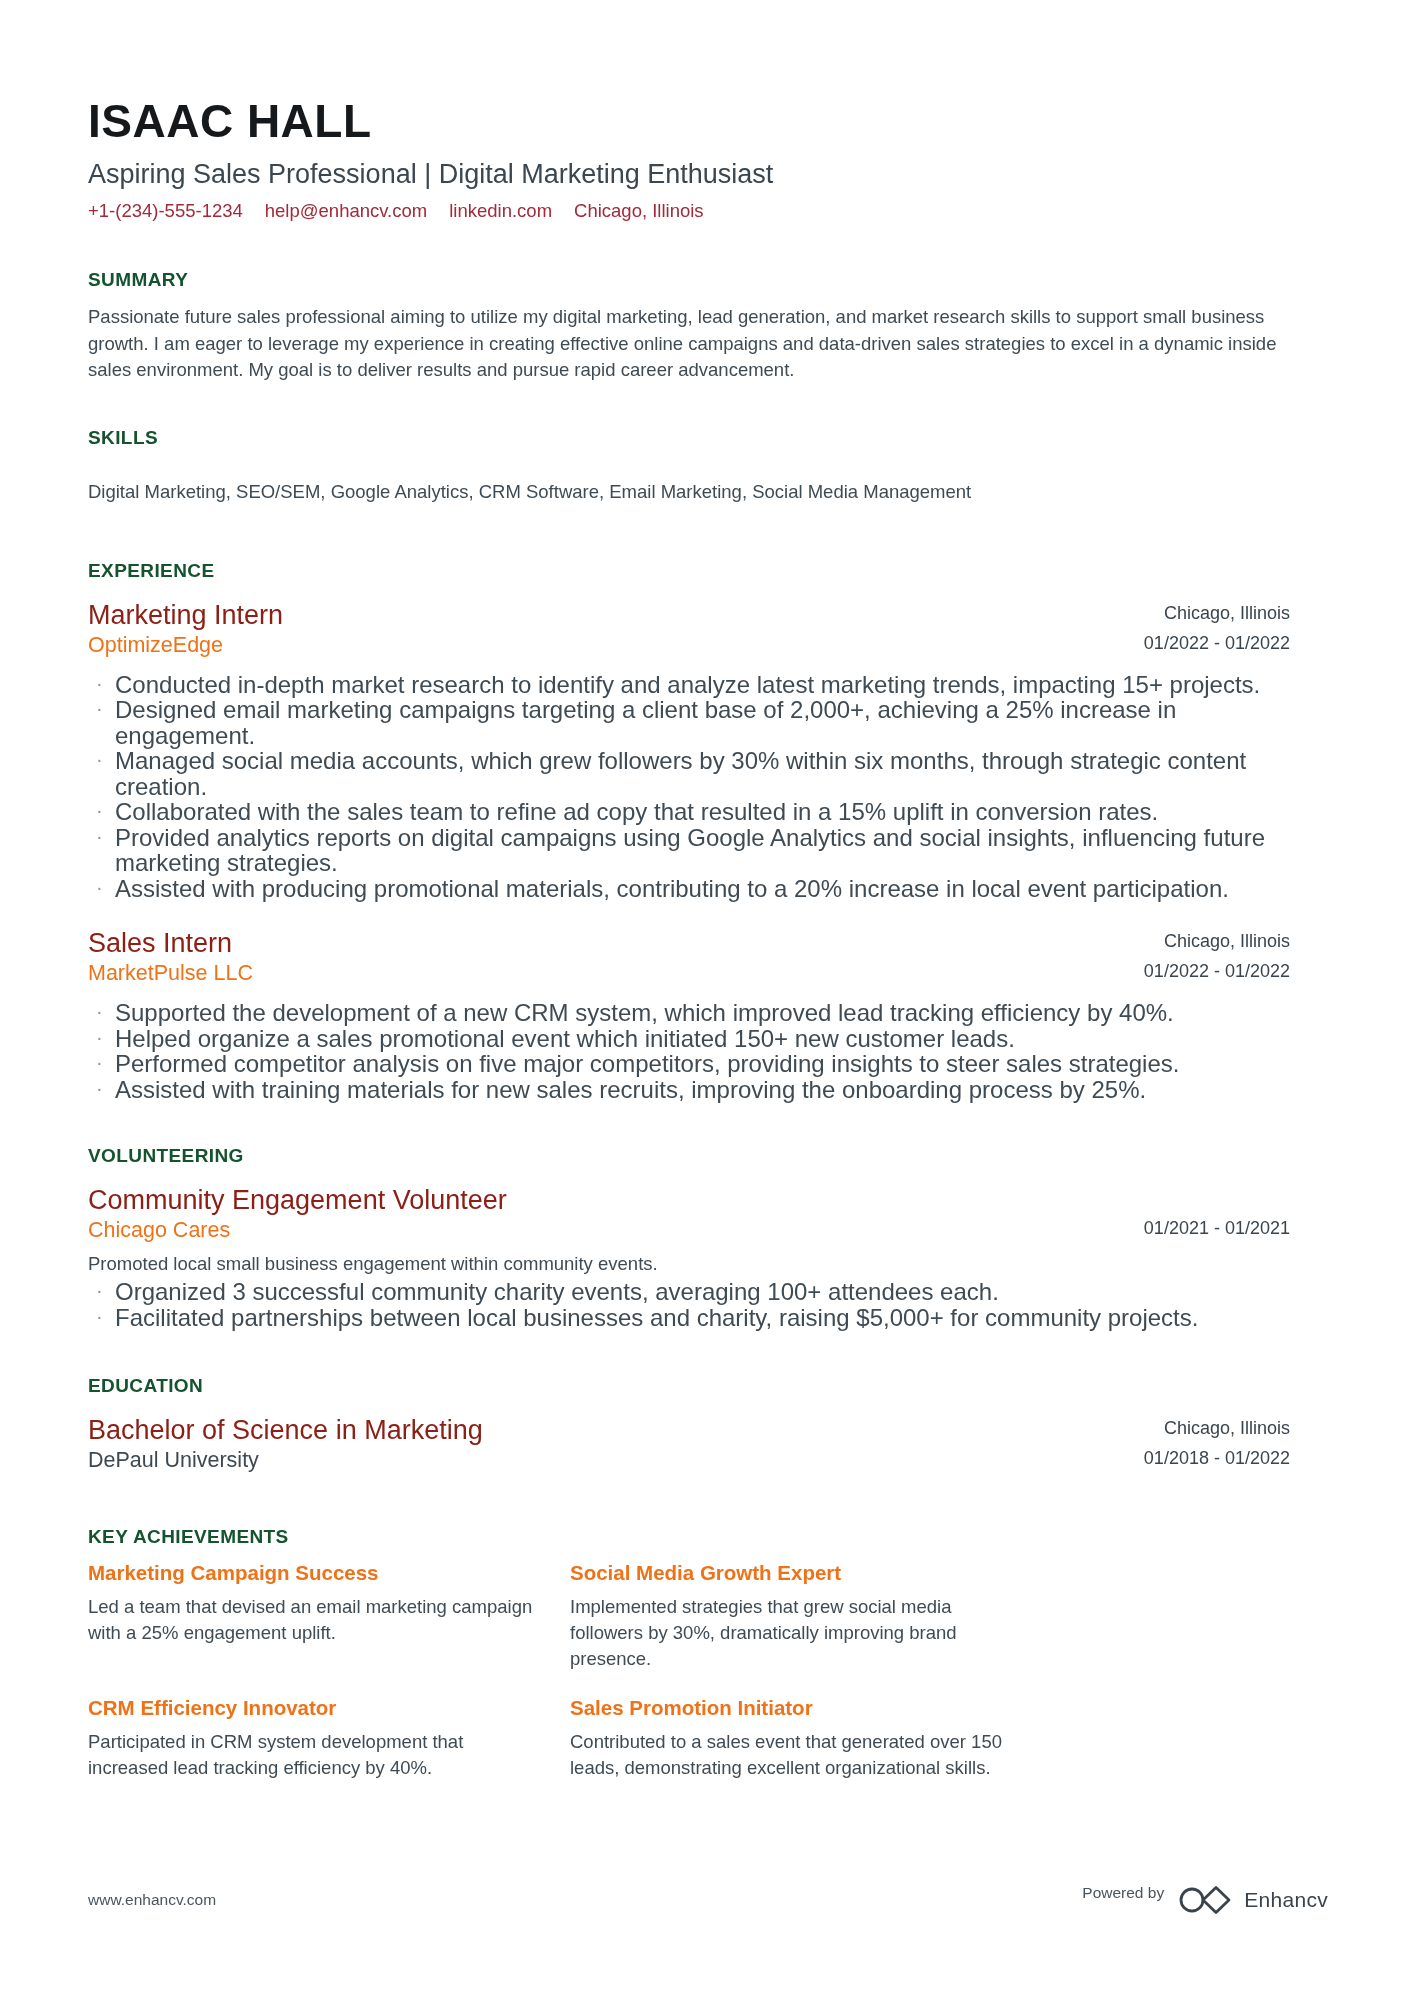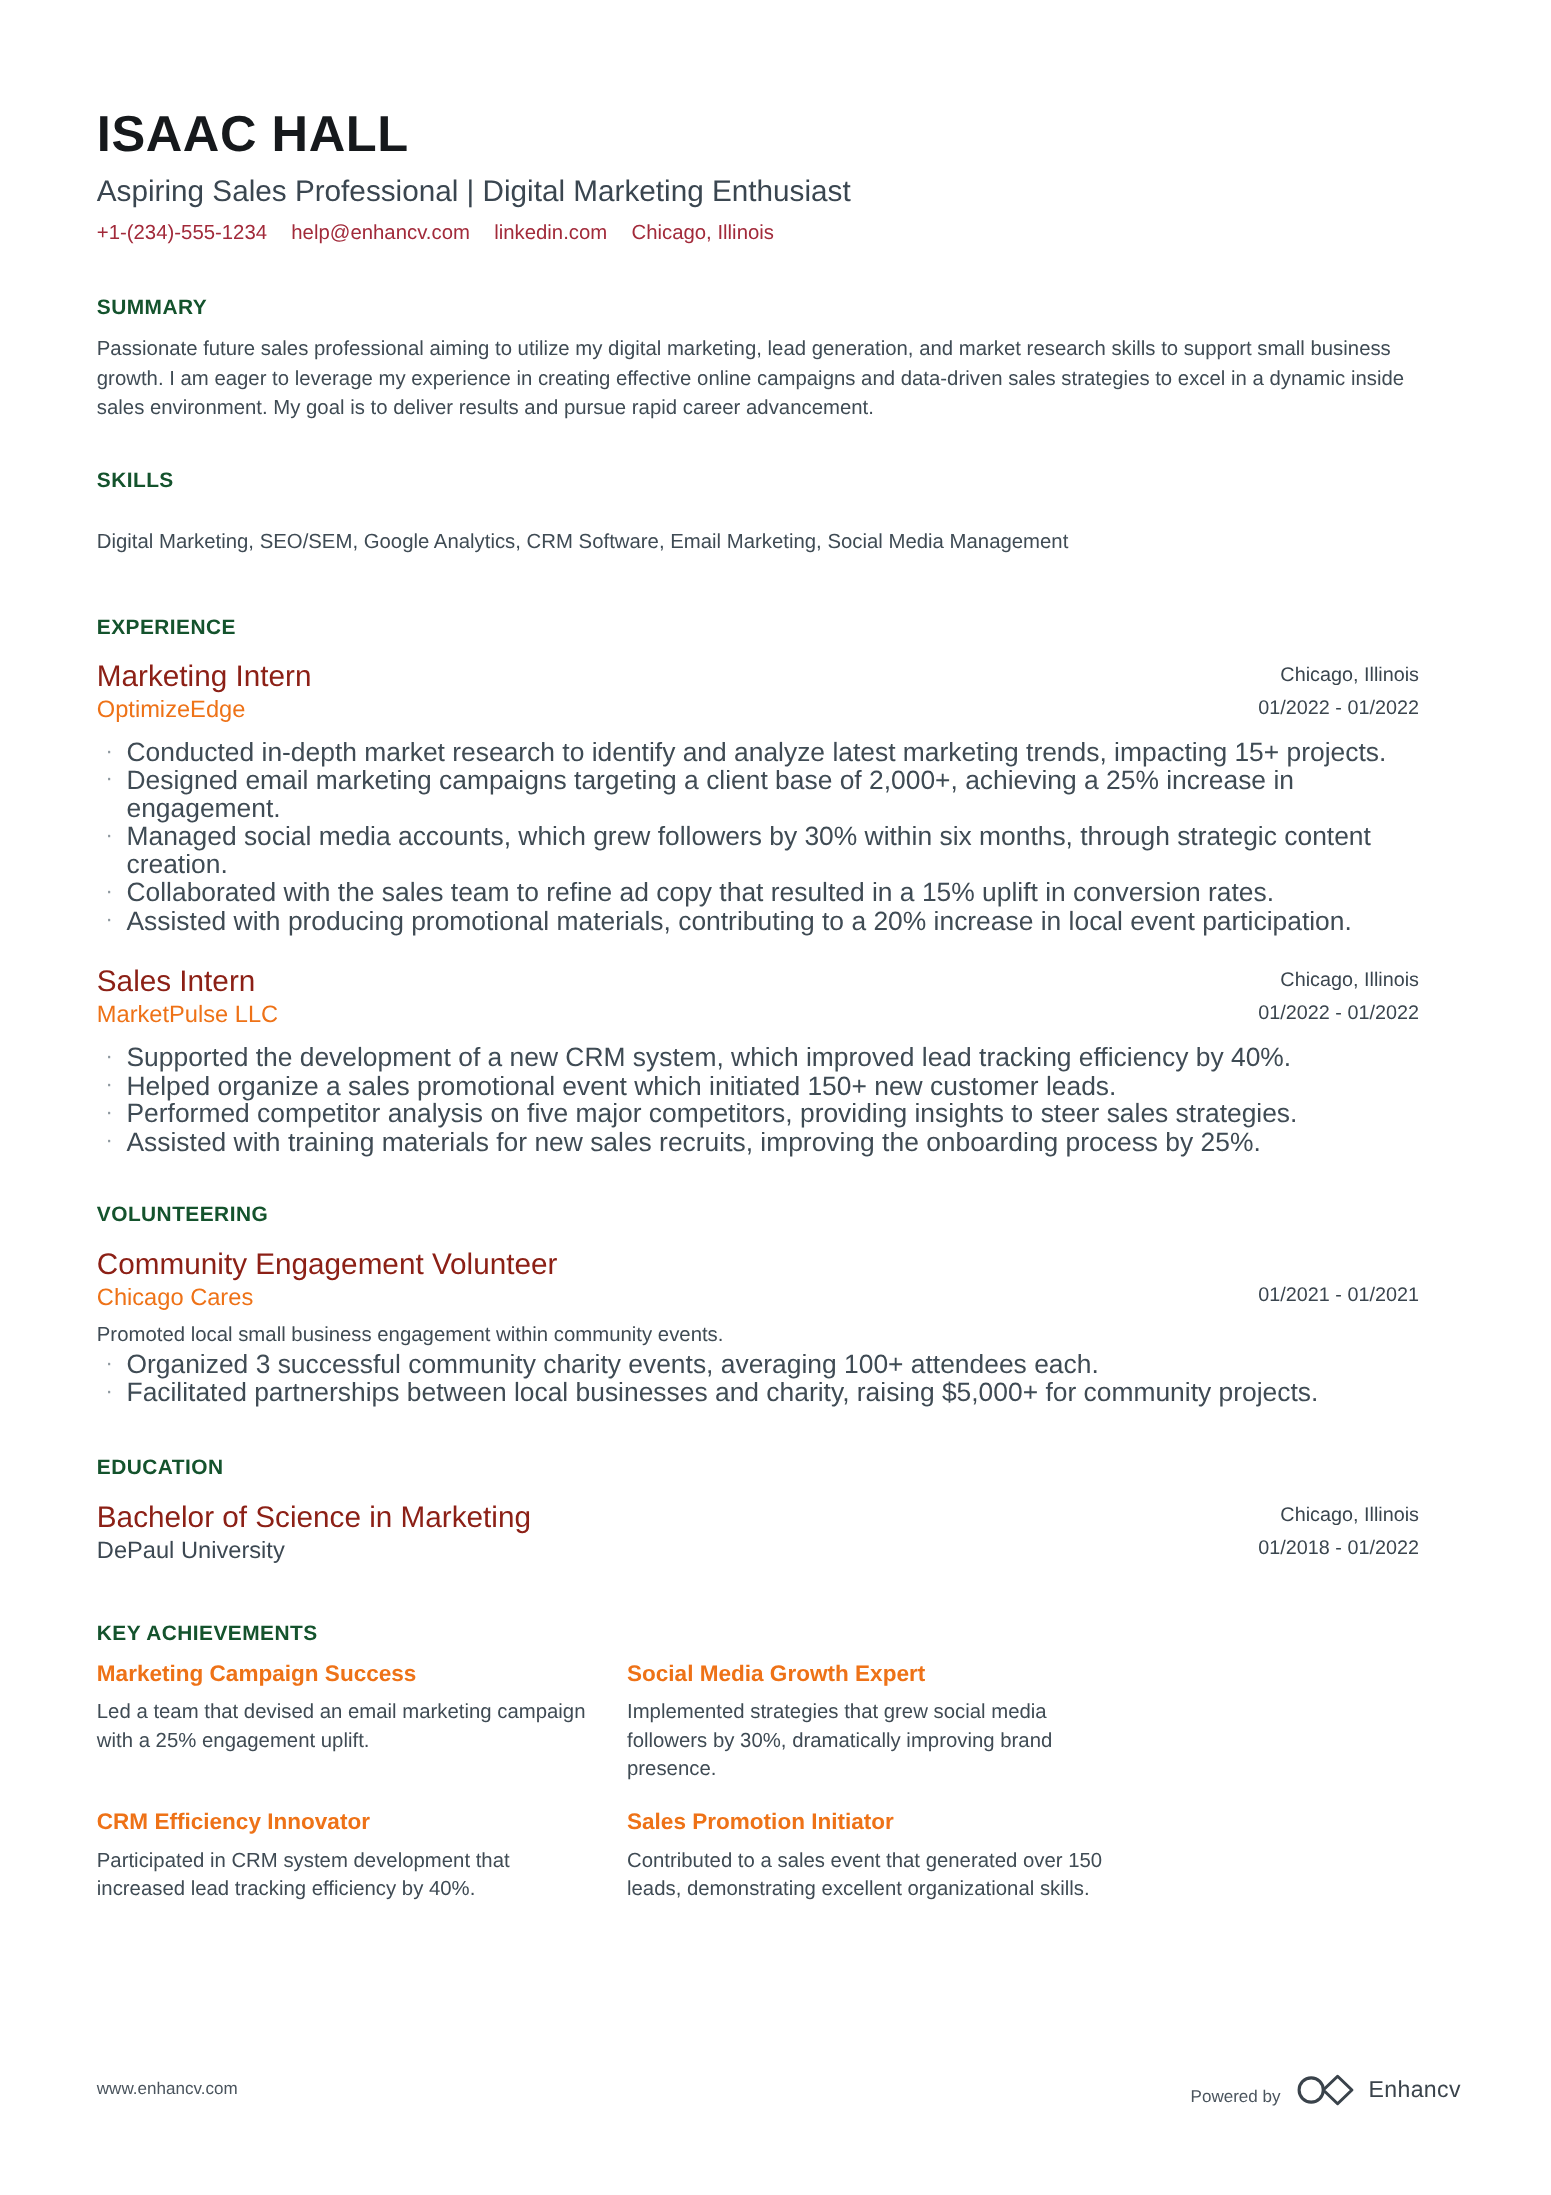--- a/index.html
+++ b/index.html
@@ -84,21 +84,21 @@
   }
   .ach-title { font-size: 20.5px; line-height: 24px; font-weight: bold; color: #EE7217; }
   .ach-text  { margin-top: 9px; font-size: 18.5px; line-height: 26px; color: #3F4B54; }
 
   
   .footer {
     position: absolute; left: 88px; right: 82px; top: 1884px;
     display: flex; justify-content: space-between; align-items: center;
   }
   .footer-site { font-size: 15.5px; color: #4A545D; }
-  .powered { display: flex; align-items: flex-end; gap: 14px; }
+  .powered { display: flex; align-items: flex-start; gap: 14px; }
   .powered-label { font-size: 15.5px; color: #4A545D; }
   .brand { display: flex; align-items: center; gap: 10px; color: #3A434B; text-decoration: none; }
   .brand-name { font-size: 21px; letter-spacing: 0.3px; color: #3A434B; }
   .logo-svg { display: block; }
 </style>
 </head>
 <body>
 
 <div class="page">
 
@@ -130,20 +130,21 @@
       <div class="entry-meta">
         <div>Chicago, Illinois</div>
         <div>01/2022 - 01/2022</div>
       </div>
     </div>
     <ul class="bullets">
       <li>Conducted in-depth market research to identify and analyze latest marketing trends, impacting 15+ projects.</li>
       <li>Designed email marketing campaigns targeting a client base of 2,000+, achieving a 25% increase in engagement.</li>
       <li>Managed social media accounts, which grew followers by 30% within six months, through strategic content creation.</li>
       <li>Collaborated with the sales team to refine ad copy that resulted in a 15% uplift in conversion rates.</li>
+      <li>Provided analytics reports on digital campaigns using Google Analytics and social insights, influencing future marketing strategies.</li>
       <li>Assisted with producing promotional materials, contributing to a 20% increase in local event participation.</li>
     </ul>
   </div>
 
   <div class="entry second">
     <div class="entry-head">
       <div>
         <h3 class="entry-title">Sales Intern</h3>
         <div class="entry-company">MarketPulse LLC</div>
       </div>

